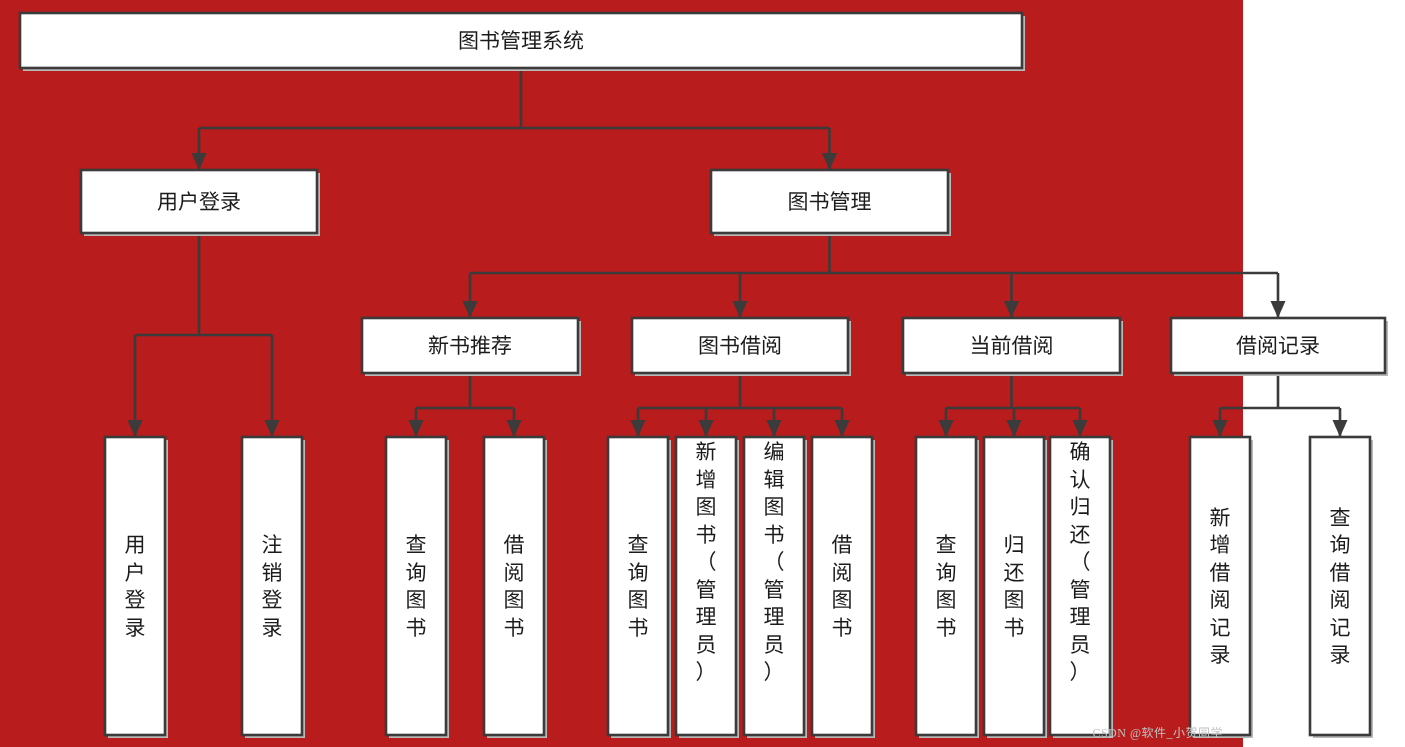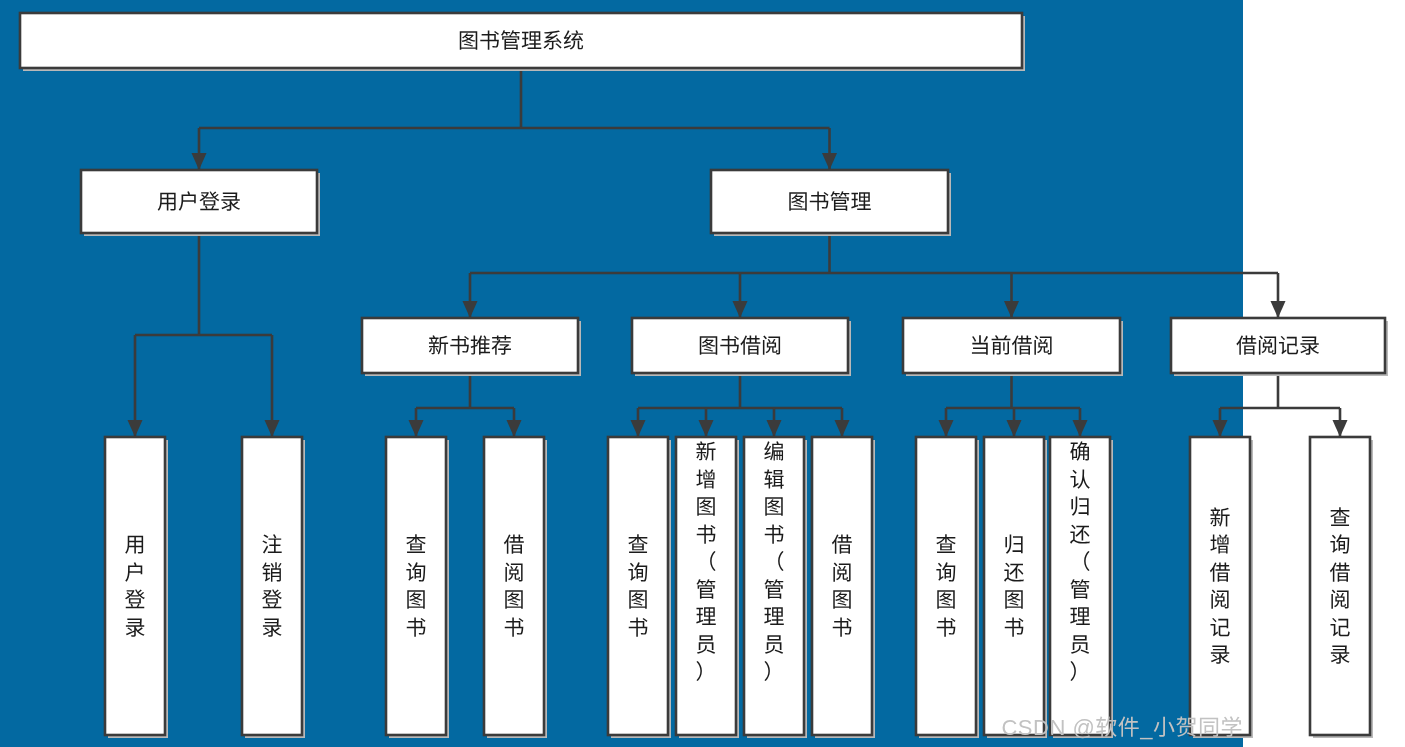--- a/index.html
+++ b/index.html
@@ -11,21 +11,21 @@
   body {
     width: 1405px;
     height: 747px;
     overflow: hidden;
     font-family: "DejaVu Sans", "Liberation Sans", sans-serif;
   }
   #diagram-root {
     position: relative;
     width: 1243px;
     height: 747px;
-    background: #0369a1;
+    background: #b91c1c;
   }
   svg#tree-svg {
     position: absolute;
     left: 0;
     top: 0;
     width: 1405px;
     height: 747px;
     display: block;
   }
   .node-rect {
@@ -53,26 +53,26 @@
     dominant-baseline: middle;
   }
   .node-label-v {
     fill: #1b1b1b;
     font-family: "DejaVu Sans", "Liberation Sans", sans-serif;
     font-size: 21px;
     text-anchor: middle;
   }
   .watermark-text {
     position: absolute;
-    right: 0;
+    right: 20px;
     bottom: 6px;
     color: #c2c2c2;
-    font-size: 22px;
+    font-size: 12px;
     letter-spacing: 0.5px;
-    font-family: Liberation Sans, sans-serif;
+    font-family: Liberation Serif, serif;
     white-space: nowrap;
     pointer-events: none;
   }
 </style>
 </head>
 <body>
 
 <div id="diagram-root">
 
   <svg id="tree-svg" viewBox="0 0 1405 747" xmlns="http://www.w3.org/2000/svg">

